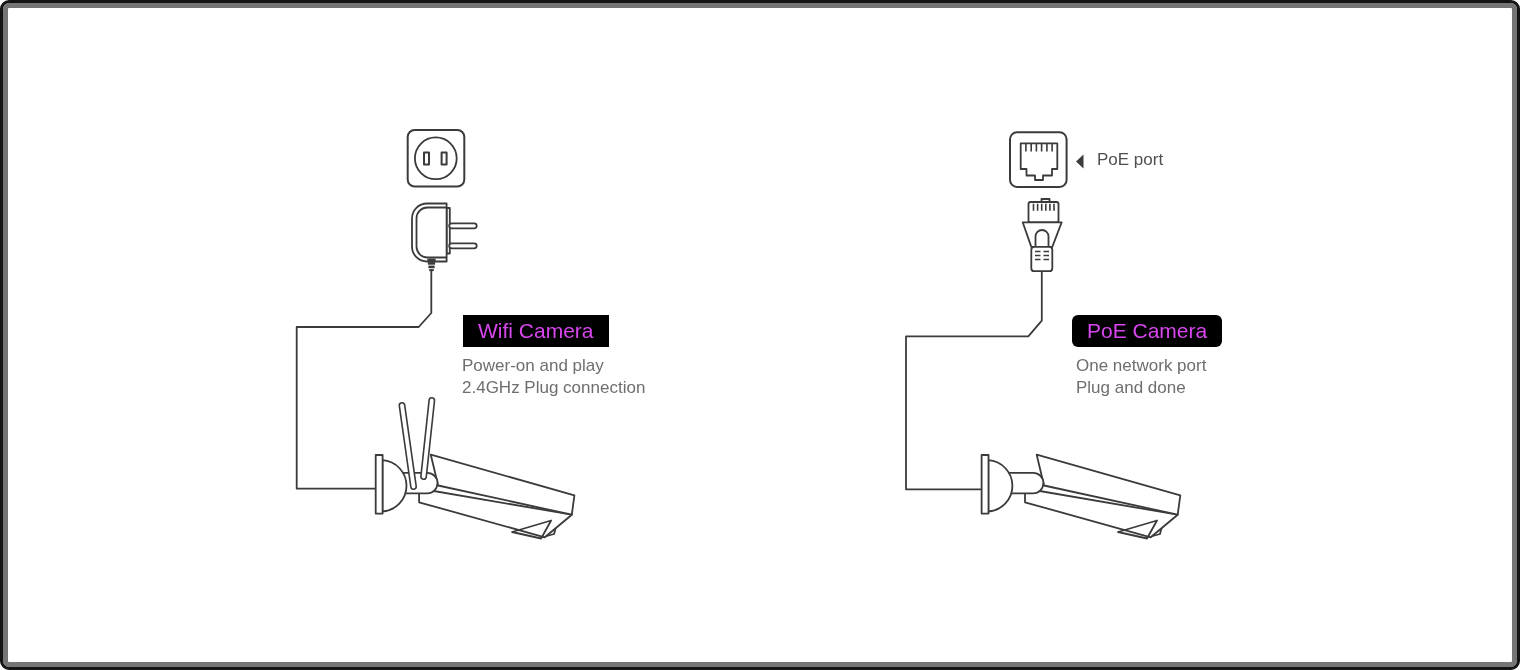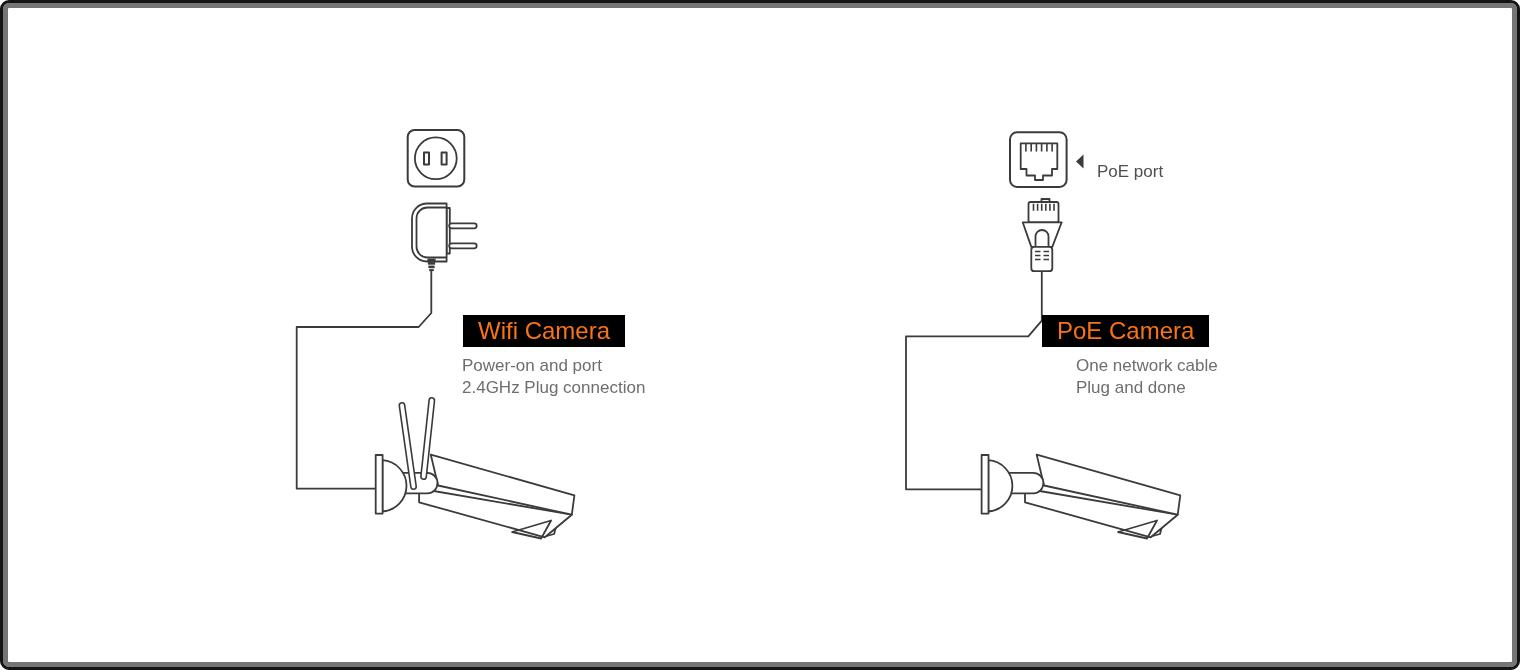--- a/index.html
+++ b/index.html
@@ -21,45 +21,45 @@
     pointer-events: none;
     z-index: 5;
   }
   svg.art { position: absolute; left: 0; top: 0; z-index: 1; }
   .chip {
     position: absolute;
     height: 32px;
     line-height: 32px;
     padding: 0 15px;
     background: #000000;
-    color: #f97316;
-    font-size: 24px;
+    color: #d946ef;
+    font-size: 21px;
     white-space: nowrap;
     z-index: 2;
   }
   .desc {
     position: absolute;
     font-size: 17px;
     line-height: 21.5px;
     color: #6e6e6e;
     white-space: nowrap;
     z-index: 2;
   }
   .port-label {
     position: absolute;
     font-size: 17px;
     color: #4f4f4f;
     white-space: nowrap;
     z-index: 2;
   }
   #wifi-chip { left: 463px; top: 315px; }
   #wifi-desc { left: 462px; top: 355px; }
-  #poe-chip  { left: 1042px; top: 315px; }
+  #poe-chip  { left: 1072px; top: 315px; border-radius: 6px; }
   #poe-desc  { left: 1076px; top: 355px; }
-  #poe-port-label { left: 1097px; top: 150px; margin-top: 12px; }
+  #poe-port-label { left: 1097px; top: 150px; }
 </style>
 </head>
 <body>
 
 <div class="page">
   <div class="frame"></div>
 
   <svg class="art" width="1520" height="670" viewBox="0 0 1520 670" xmlns="http://www.w3.org/2000/svg" xmlns:xlink="http://www.w3.org/1999/xlink">
     <defs>
       <g id="bullet-camera">
@@ -143,22 +143,22 @@
 
         <use href="#bullet-camera" xlink:href="#bullet-camera"></use>
       </g>
     </g>
   </svg>
 
   <div class="port-label" id="poe-port-label">PoE port</div>
 
   <div class="chip" id="wifi-chip">Wifi Camera</div>
   <div class="desc" id="wifi-desc">
-    <div>Power-on and port</div>
+    <div>Power-on and play</div>
     <div>2.4GHz Plug connection</div>
   </div>
 
   <div class="chip" id="poe-chip">PoE Camera</div>
   <div class="desc" id="poe-desc">
-    <div>One network cable</div>
+    <div>One network port</div>
     <div>Plug and done</div>
   </div>
 </div>
 
 </body></html>

